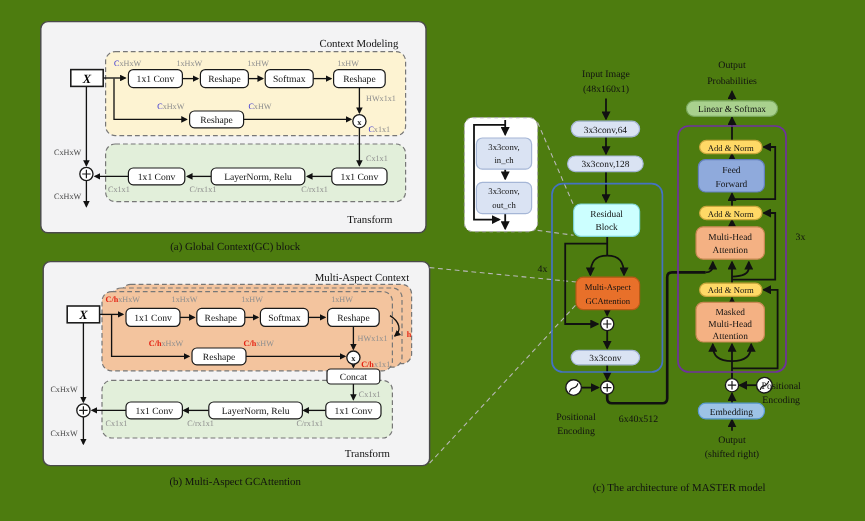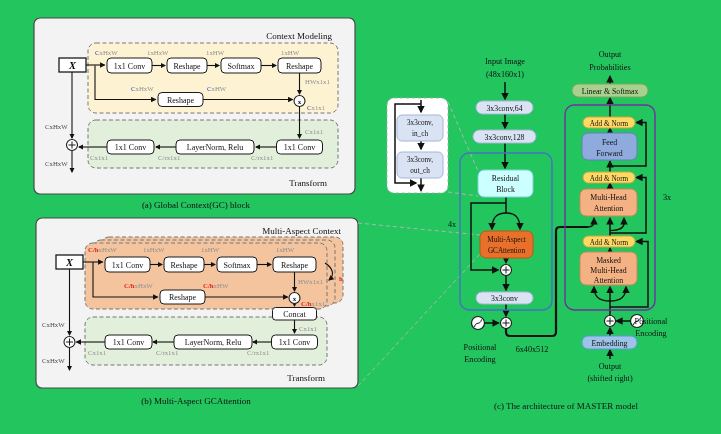--- a/index.html
+++ b/index.html
@@ -1,16 +1,16 @@
 <!DOCTYPE html>
 <html><head>
 <meta charset="utf-8">
 <style>
   html,body{margin:0;padding:0;background:#ffffff;}
-  .stage{position:relative;width:721px;height:434px;background:#22c55e;overflow:hidden;
+  .stage{position:relative;width:721px;height:434px;background:#4d7c0f;overflow:hidden;
          font-family:"Liberation Serif","DejaVu Serif",serif;}
   svg text{font-family:"Liberation Serif","DejaVu Serif",serif;}
   .rlab{font-size:9px;fill:#111;}
   .cap{font-size:9px;fill:#111;text-anchor:middle;}
   .btxt{font-size:8px;fill:#111;text-anchor:middle;}
   .xlab{font-size:10.5px;font-weight:bold;font-style:italic;fill:#000;text-anchor:middle;}
   .dim{font-size:6.8px;fill:#8f8f8f;}
   .dimd{font-size:6.8px;fill:#4a4a4a;}
   .dc-blue{fill:#3a35d1;}
   .dc-red{fill:#e42313;font-weight:bold;}

